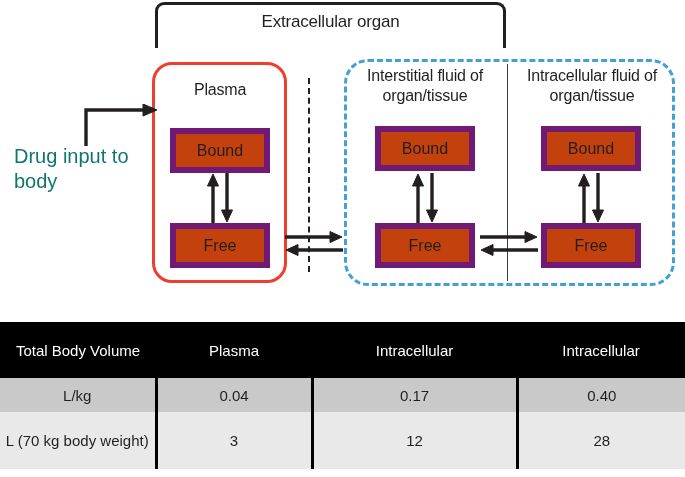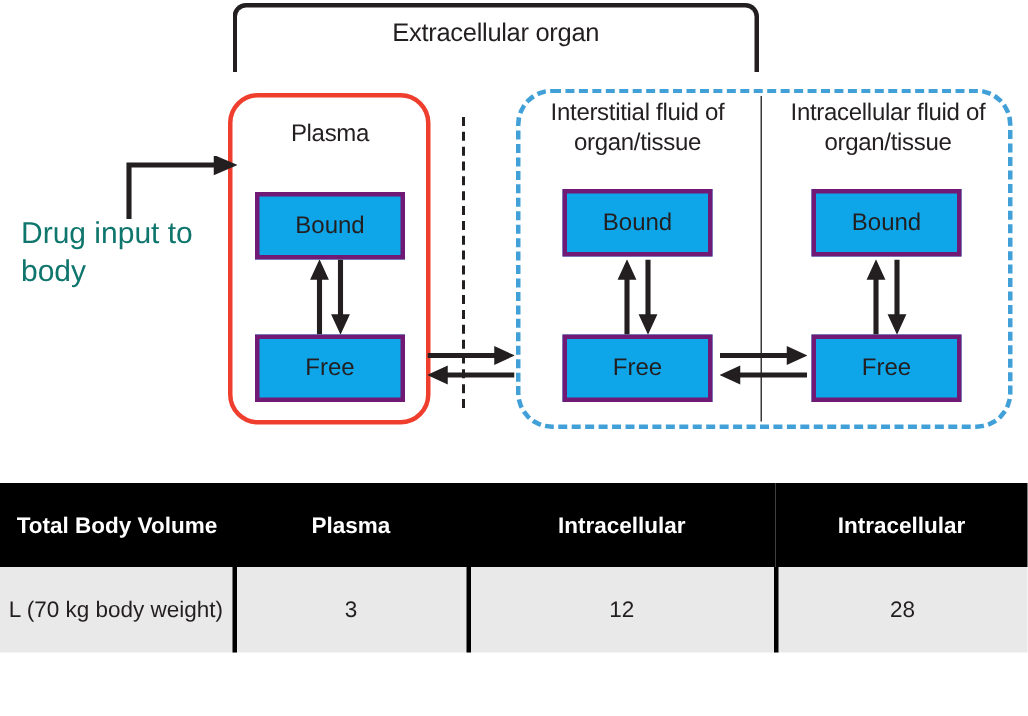--- a/index.html
+++ b/index.html
@@ -101,23 +101,23 @@
     line-height: 20px;
     letter-spacing: -0.2px;
     color: #231f20;
   }
   .title-plasma  { left: 155px; top: 80px;  width: 130px; }
   .title-interst { left: 343px; top: 66px;  width: 164px; }
   .title-intrac  { left: 508px; top: 66px;  width: 168px; }
 
   .compartment-box {
     position: absolute;
-    border: 3px solid #701a75;
+    border: 6px solid #701a75;
     box-sizing: border-box;
-    background: #0ea5e9;
+    background: #c2410c;
     font-size: 16px;
     line-height: 1;
     display: flex;
     align-items: center;
     justify-content: center;
     color: #231f20;
   }
   .box-w { width: 100px; height: 45px; }
 
   .bx-plasma-bound { left: 170px; top: 128px; }
@@ -178,21 +178,21 @@
   #volume-table td {
     text-align: center;
     vertical-align: middle;
     font-size: 15px;
     line-height: 19px;
     padding: 0 4px;
   }
   #volume-table thead th {
     background: #000000;
     color: #ffffff;
-    font-weight: bold;
+    font-weight: normal;
     height: 56px;
   }
   #volume-table tbody tr.row-a td { background: #c9c9c9; height: 34px; }
   #volume-table tbody tr.row-b td { background: #e9e9e9; height: 57px; }
   #volume-table tbody td { color: #231f20; }
   #volume-table tbody td + td { border-left: 3px solid #000000; }
   #volume-table thead th { border: none; }
 
   .col-1 { width: 156px; }
   .col-2 { width: 156px; }
@@ -289,20 +289,26 @@
     </colgroup>
     <thead>
       <tr>
         <th>Total Body Volume</th>
         <th>Plasma</th>
         <th>Intracellular</th>
         <th>Intracellular</th>
       </tr>
     </thead>
     <tbody>
+      <tr class="row-a">
+        <td>L/kg</td>
+        <td>0.04</td>
+        <td>0.17</td>
+        <td>0.40</td>
+      </tr>
       <tr class="row-b">
         <td>L (70 kg body weight)</td>
         <td>3</td>
         <td>12</td>
         <td>28</td>
       </tr>
     </tbody>
   </table>
 
 </div>

